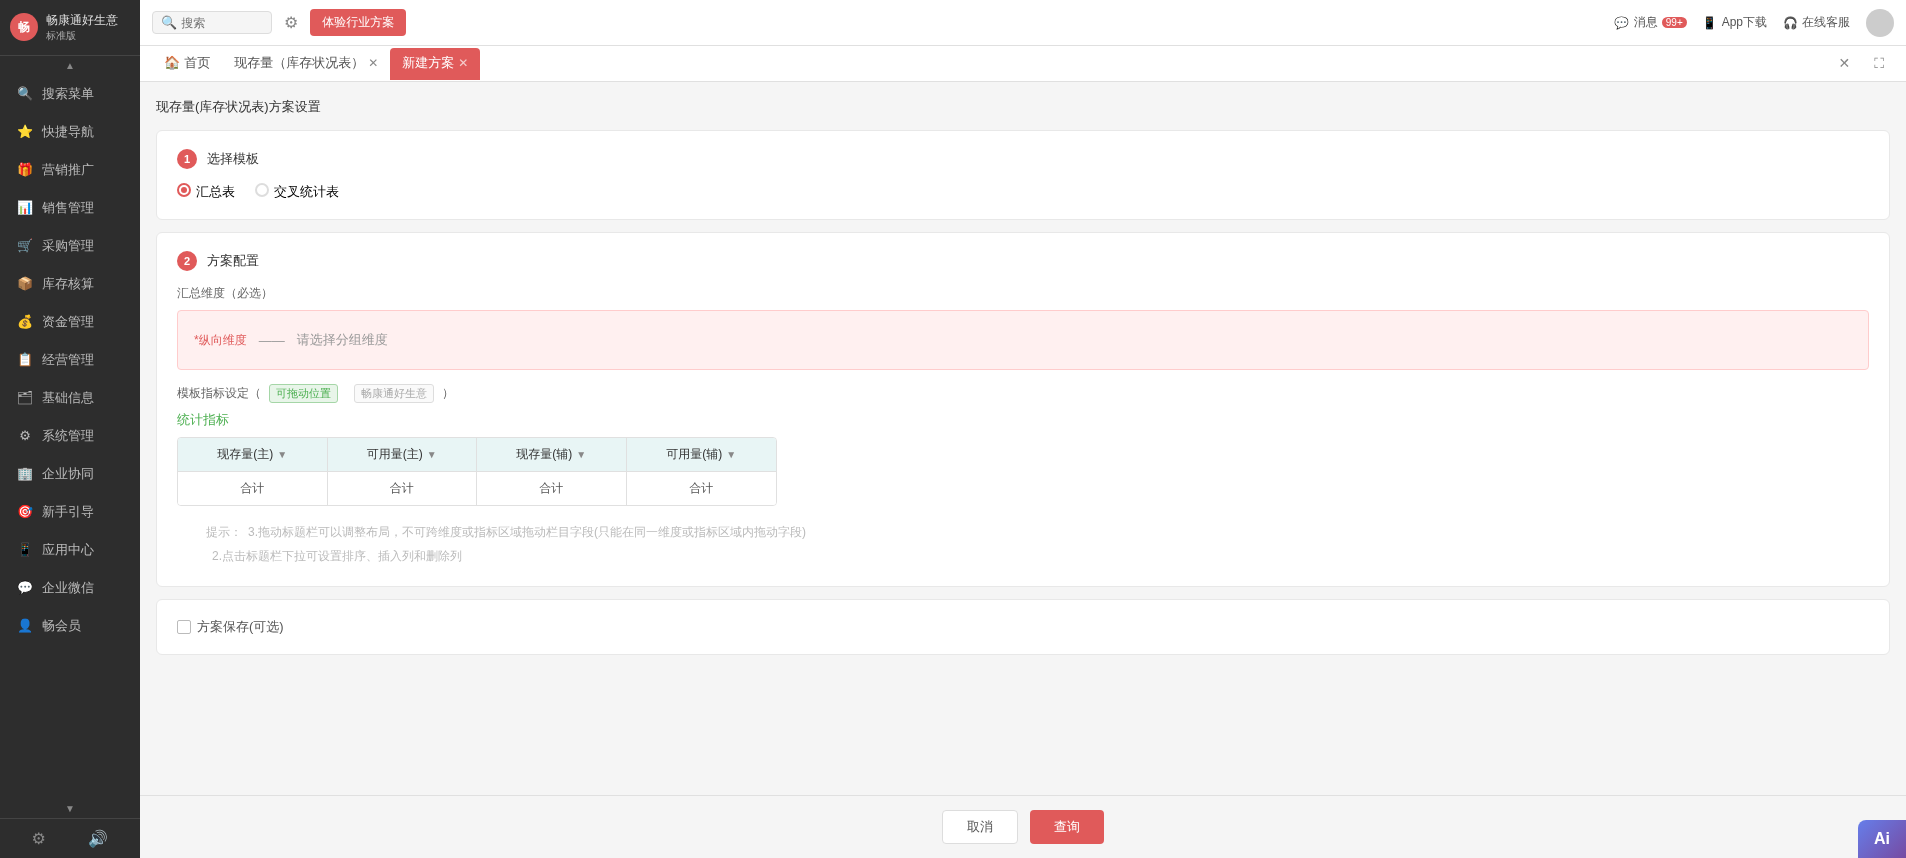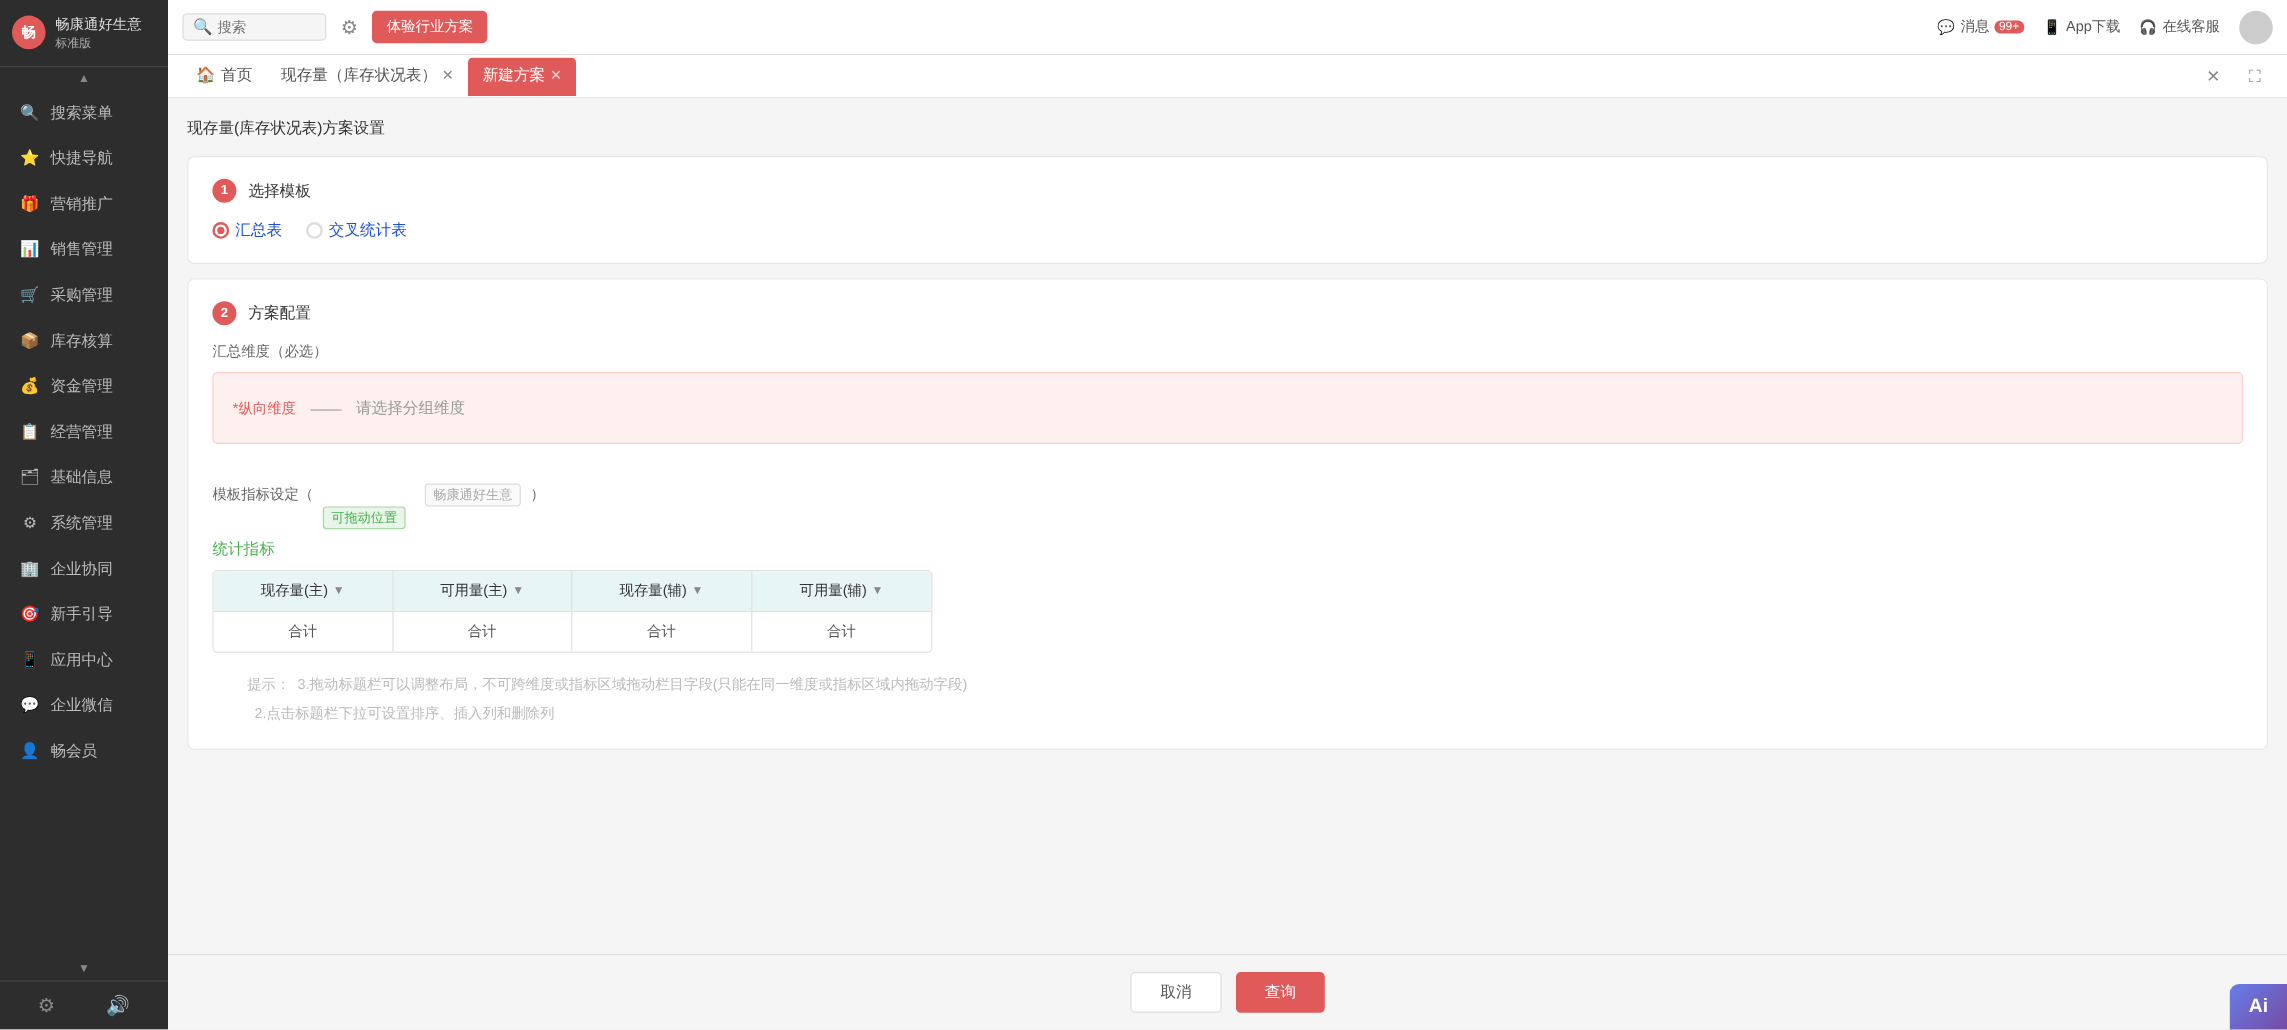--- a/index.html
+++ b/index.html
@@ -130,21 +130,21 @@
     .step-badge {
       width: 20px; height: 20px; border-radius: 50%;
       background: #e05a5a; color: white;
       display: flex; align-items: center; justify-content: center;
       font-size: 11px; font-weight: bold; flex-shrink: 0;
     }
     .step-title { font-size: 13px; color: #333; font-weight: 500; }
 
     
     .radio-group { display: flex; align-items: center; gap: 20px; }
-    .radio-item { display: flex; align-items: center; gap: 5px; cursor: pointer; font-size: 13px; color: #1d4ed8; }
+    .radio-item { display: flex; gap: 5px; cursor: pointer; font-size: 13px; color: #000000; }
     .radio-dot {
       width: 14px; height: 14px; border-radius: 50%; border: 2px solid #ddd;
       display: flex; align-items: center; justify-content: center;
     }
     .radio-dot.selected { border-color: #e05a5a; }
     .radio-dot.selected::after {
       content: ''; width: 6px; height: 6px; border-radius: 50%; background: #e05a5a;
     }
 
     
@@ -153,21 +153,21 @@
       background: #fff0f0; border: 1px solid #ffcccc; border-radius: 4px;
       padding: 20px 16px; color: #999; font-size: 13px;
     }
     .dimension-row { display: flex; align-items: center; gap: 12px; }
     .dimension-required { color: #e05a5a; font-size: 12px; }
 
     
     .metrics-label { font-size: 12px; color: #666; margin: 14px 0 8px; display: flex; align-items: center; gap: 8px; }
     .draggable-badge {
       background: #e8f5e9; color: #4caf50; border: 1px solid #a5d6a7;
-      border-radius: 3px; padding: 1px 6px; font-size: 11px; margin-top: 38px;
+      border-radius: 3px; padding: 1px 6px; font-size: 11px;
     }
     .non-draggable-badge {
       background: #fafafa; color: #aaa; border: 1px solid #ddd;
       border-radius: 3px; padding: 1px 6px; font-size: 11px;
     }
 
     
     .stats-section-label {
       color: #4caf50; font-size: 13px; font-weight: 500; margin-bottom: 8px;
     }
@@ -433,20 +433,26 @@
           <span class="tip-num">提示：</span>
           <span>3.拖动标题栏可以调整布局，不可跨维度或指标区域拖动栏目字段(只能在同一维度或指标区域内拖动字段)</span>
         </div>
         <div class="tip-line">
           <span class="tip-num"></span>
           <span>2.点击标题栏下拉可设置排序、插入列和删除列</span>
         </div>
       </div>
     </div>
 
+    <div class="section-card">
+      <div class="save-option">
+        <div class="checkbox-box"></div>
+        <span>方案保存(可选)</span>
+      </div>
+    </div>
   </div>
 
   <div class="footer">
     <button class="btn-cancel">取消</button>
     <button class="btn-query">查询</button>
   </div>
 </div>
 
 <div class="ai-float">Ai</div>
 

